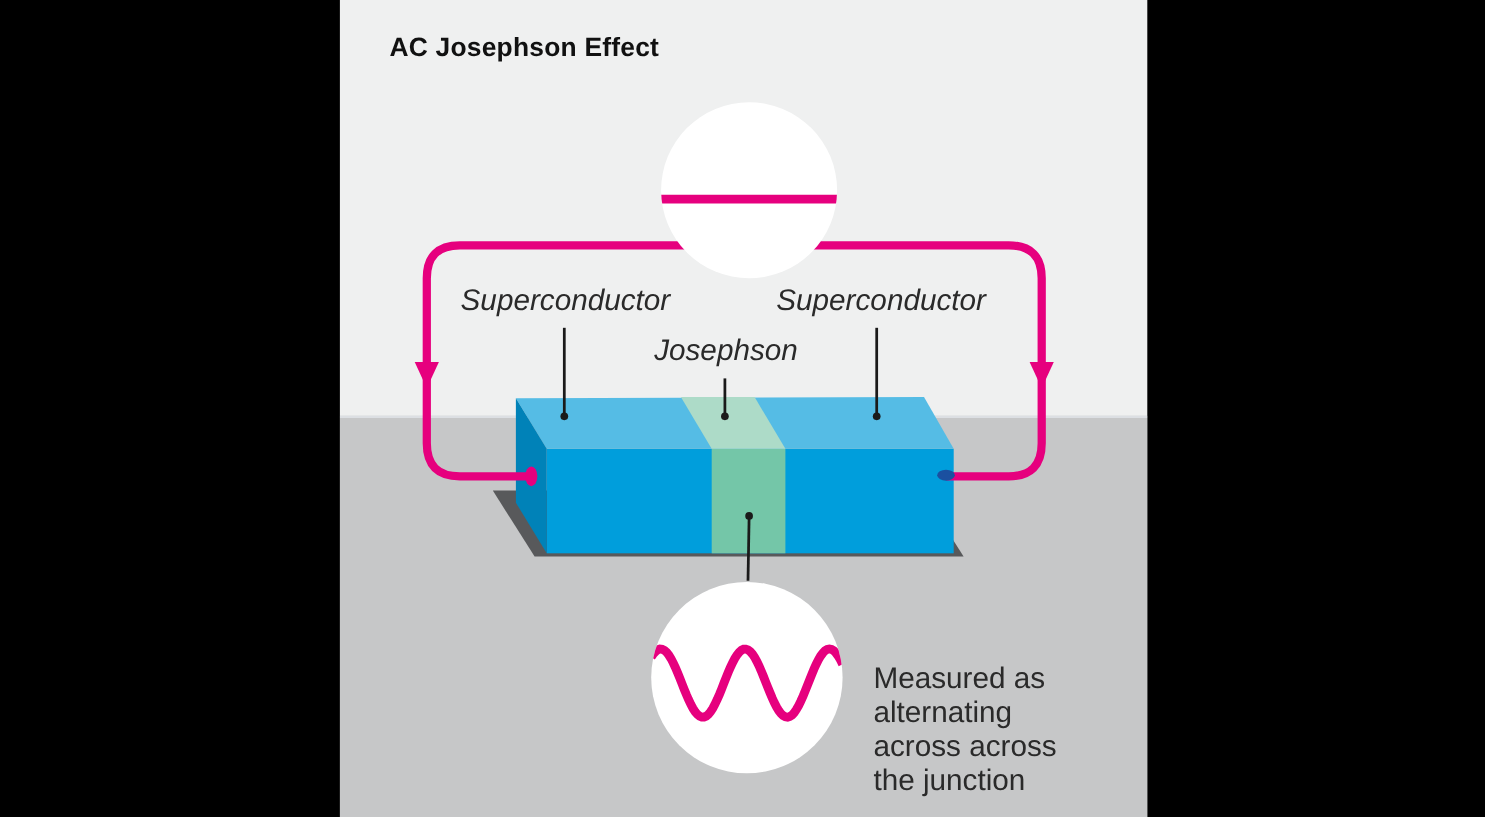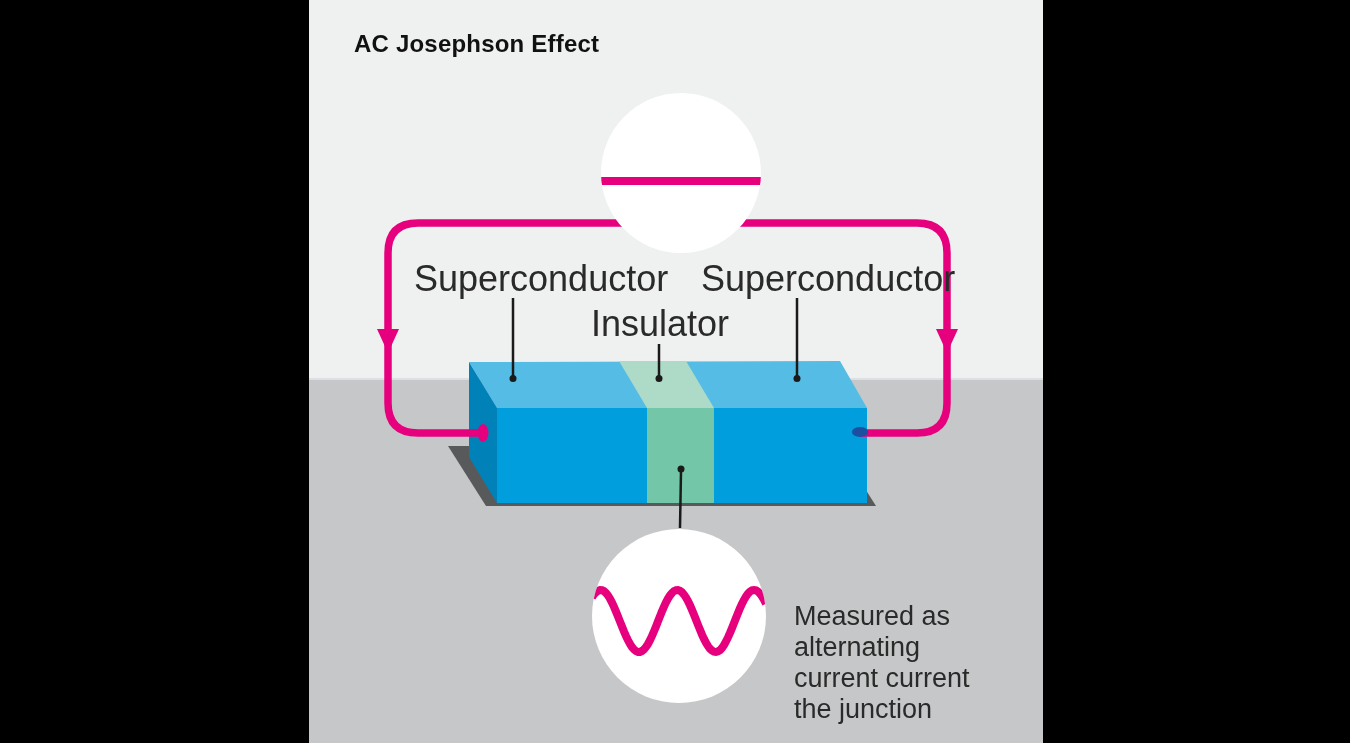--- a/index.html
+++ b/index.html
@@ -18,21 +18,21 @@
     background:var(--floor,#c6c7c8);
     border-top:2px solid var(--floor-edge,#dcdfe3);
   }
   svg{position:absolute;left:0;top:0;}
   .txt{position:absolute;color:var(--text,#2a2a2a);}
   .title{
     left:45px;top:30px;font-size:24px;font-weight:700;
     color:var(--title,#111);letter-spacing:0.2px;
   }
   .cv{left:145px;top:132px;font-size:25px;line-height:32px;}
-  .lbl{font-size:36px;text-align:center;width:200px;}
+  .lbl{font-size:27px;text-align:center;width:200px;font-style:italic;}
   .sc-left{left:105px;top:258px;}
   .sc-right{left:392px;top:258px;}
   .ins{left:251px;top:303px;}
   .measured{left:485px;top:553px;font-size:27px;line-height:31px;margin-top:48px;}
 </style>
 </head>
 <body>
 
 <div id="content">
   <div class="floor"></div>
@@ -79,21 +79,21 @@
 
     <circle cx="370" cy="616" r="87" style="fill:var(--circle-fill)"></circle>
     <path id="sine-path" fill="none" clip-path="url(#bottomCircleClip)" style="stroke:var(--magenta)" stroke-width="8" d="M283.0,597.4L285.0,594.4L287.0,592.2L289.0,590.7L291.0,590.0L293.0,590.2L295.0,591.2L297.0,593.0L299.0,595.5L301.0,598.7L303.0,602.6L305.0,606.9L307.0,611.6L309.0,616.5L311.0,621.6L313.0,626.6L315.0,631.5L317.0,636.1L319.0,640.3L321.0,644.0L323.0,647.1L325.0,649.5L327.0,651.1L329.0,651.9L331.0,651.9L333.0,651.0L335.0,649.4L337.0,647.0L339.0,643.9L341.0,640.1L343.0,635.9L345.0,631.3L347.0,626.4L349.0,621.3L351.0,616.3L353.0,611.3L355.0,606.6L357.0,602.4L359.0,598.6L361.0,595.4L363.0,592.9L365.0,591.1L367.0,590.2L369.0,590.1L371.0,590.8L373.0,592.3L375.0,594.6L377.0,597.5L379.0,601.2L381.0,605.3L383.0,609.9L385.0,614.8L387.0,619.8L389.0,624.9L391.0,629.8L393.0,634.6L395.0,638.9L397.0,642.8L399.0,646.1L401.0,648.7L403.0,650.6L405.0,651.7L407.0,652.0L409.0,651.4L411.0,650.1L413.0,647.9L415.0,645.0L417.0,641.5L419.0,637.4L421.0,632.9L423.0,628.1L425.0,623.1L427.0,618.0L429.0,613.0L431.0,608.2L433.0,603.8L435.0,599.8L437.0,596.4L439.0,593.7L441.0,591.6L443.0,590.4L445.0,590.0L447.0,590.4L449.0,591.6L451.0,593.7L453.0,596.4L455.0,599.8L457.0,603.8"></path>
   </svg>
 
   <div class="txt title">AC Josephson Effect</div>
 
 
   <div class="txt lbl sc-left">Superconductor</div>
   <div class="txt lbl sc-right">Superconductor</div>
-  <div class="txt lbl ins">Insulator</div>
+  <div class="txt lbl ins">Josephson</div>
 
   <div class="txt measured">
     <div>Measured as</div>
     <div>alternating</div>
-    <div>current current</div>
+    <div>across across</div>
     <div>the junction</div>
   </div>
 </div>
 
 </body></html>

